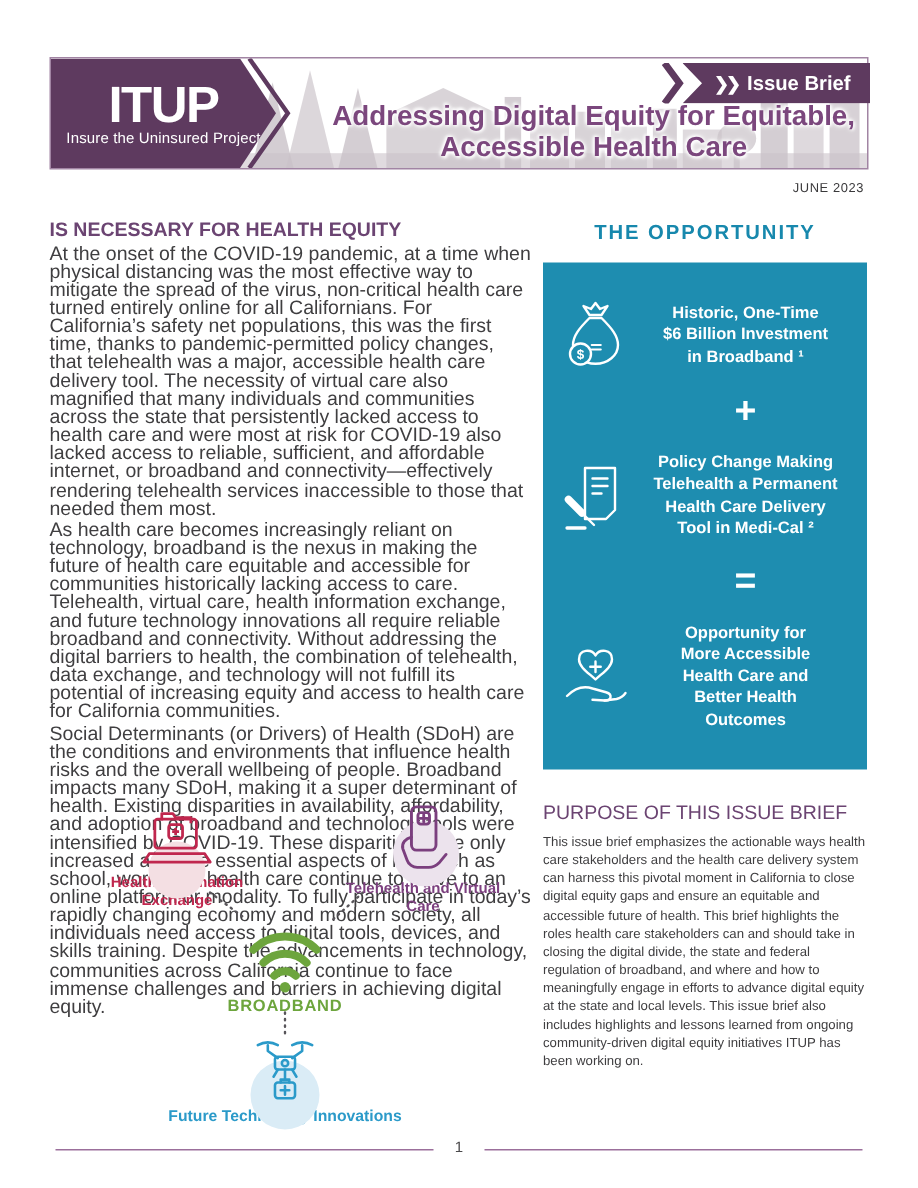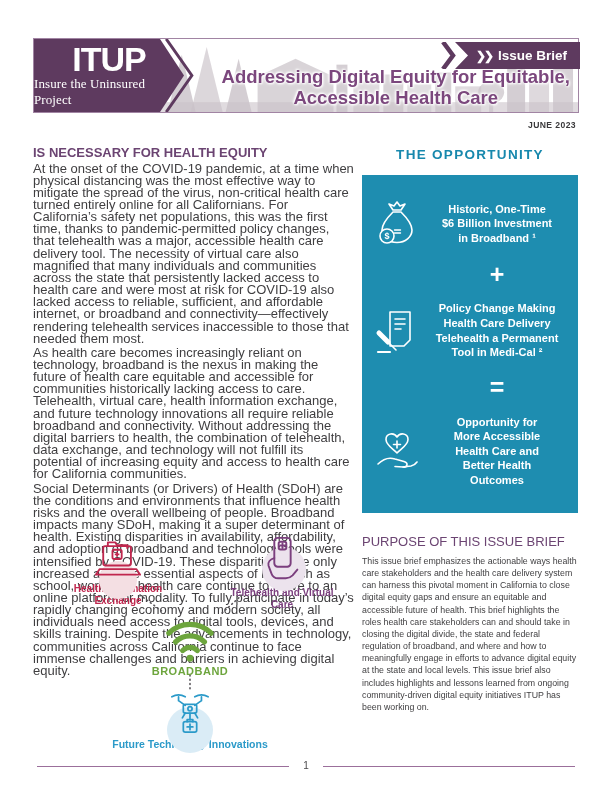--- a/index.html
+++ b/index.html
@@ -8,32 +8,32 @@
 
   
   .banner{position:absolute;left:33px;top:38px;width:546px;height:75px;
           border:1px solid #a184a3;box-sizing:border-box;background:#fff;}
   .skyline{position:absolute;left:0;bottom:0;width:100%;height:100%;}
   .logo-box{position:absolute;left:0;top:0;height:100%;width:150px;background:#5e3a5f;
             clip-path:polygon(0 0,calc(100% - 24px) 0,100% 50%,calc(100% - 24px) 100%,0 100%);
             display:flex;flex-direction:column;align-items:center;justify-content:center;
             color:#fff;z-index:3;}
   .logo-name{font-size:34px;font-weight:800;letter-spacing:-1px;line-height:32px;}
-  .logo-tagline{font-size:13px;font-weight:400;margin-top:1px;letter-spacing:.1px;font-family:Liberation Serif, serif;}
+  .logo-tagline{font-size:10px;font-weight:400;margin-top:1px;letter-spacing:.1px;}
   .logo-chev{position:absolute;left:126px;top:0;width:42px;height:100%;z-index:2;}
   .ribbon{position:absolute;left:421px;top:3px;width:125px;height:27px;background:#5e3a5f;
           clip-path:polygon(0 0,100% 0,100% 100%,0 100%,13px 50%);
           display:flex;align-items:center;justify-content:center;gap:6px;z-index:4;
           color:#fff;font-size:13.5px;font-weight:700;}
   .ribbon .chevs{font-weight:800;letter-spacing:-2px;font-size:12px;margin-left:8px;}
   .ribbon-sliver{position:absolute;left:407px;top:3px;width:15px;height:27px;z-index:4;}
   .banner-title{position:absolute;right:8px;bottom:4px;text-align:center;z-index:2;
          color:#7b477d;font-size:18.5px;font-weight:700;line-height:21px;white-space:nowrap;
          text-shadow:0 0 3px #fff,0 0 5px #fff,1px 1px 2px #fff,-1px -1px 2px #fff;}
-  .date{position:absolute;right:36px;top:120px;font-size:8.6px;font-weight:700;
+  .date{position:absolute;right:36px;top:120px;font-size:8.6px;font-weight:400;
         letter-spacing:.4px;color:#3a393b;}
 
   
   .intro{position:absolute;left:33px;top:145px;width:321px;}
   .intro-heading{margin:0;font-size:13px;line-height:15.5px;font-weight:700;color:#6b4472;}
   .body-p{margin:2px 0 0;font-size:13px;line-height:12.15px;color:#3f3e40;}
 
   
   .diagram{position:absolute;left:33px;top:533px;width:321px;height:228px;}
   .connectors{position:absolute;left:0;top:0;width:100%;height:100%;}
@@ -224,22 +224,22 @@
               <path d="M16 4 h20 v28 l-6 6 h-14 z"></path>
               <path d="M21 11 h10 M21 16 h10 M21 21 h6"></path>
               <path d="M12 32 l10 10"></path>
             </g>
             <path d="M5 25 l9 9" stroke="#ffffff" stroke-width="5" stroke-linecap="round"></path>
             <path d="M4 44 h12" stroke="#ffffff" stroke-width="2.2" stroke-linecap="round"></path>
           </svg>
         </div>
         <div class="opp-text">
           <div>Policy Change Making</div>
+          <div>Telehealth a Permanent</div>
           <div>Health Care Delivery</div>
-          <div>Telehealth a Permanent</div>
           <div>Tool in Medi-Cal ²</div>
         </div>
       </div>
 
       <div class="opp-op">=</div>
 
       <div class="opp-item">
         <div class="opp-icon">
           <svg width="48" height="46" viewBox="0 0 48 46">
             <g fill="none" stroke="#ffffff" stroke-width="1.6" stroke-linejoin="round" stroke-linecap="round">

